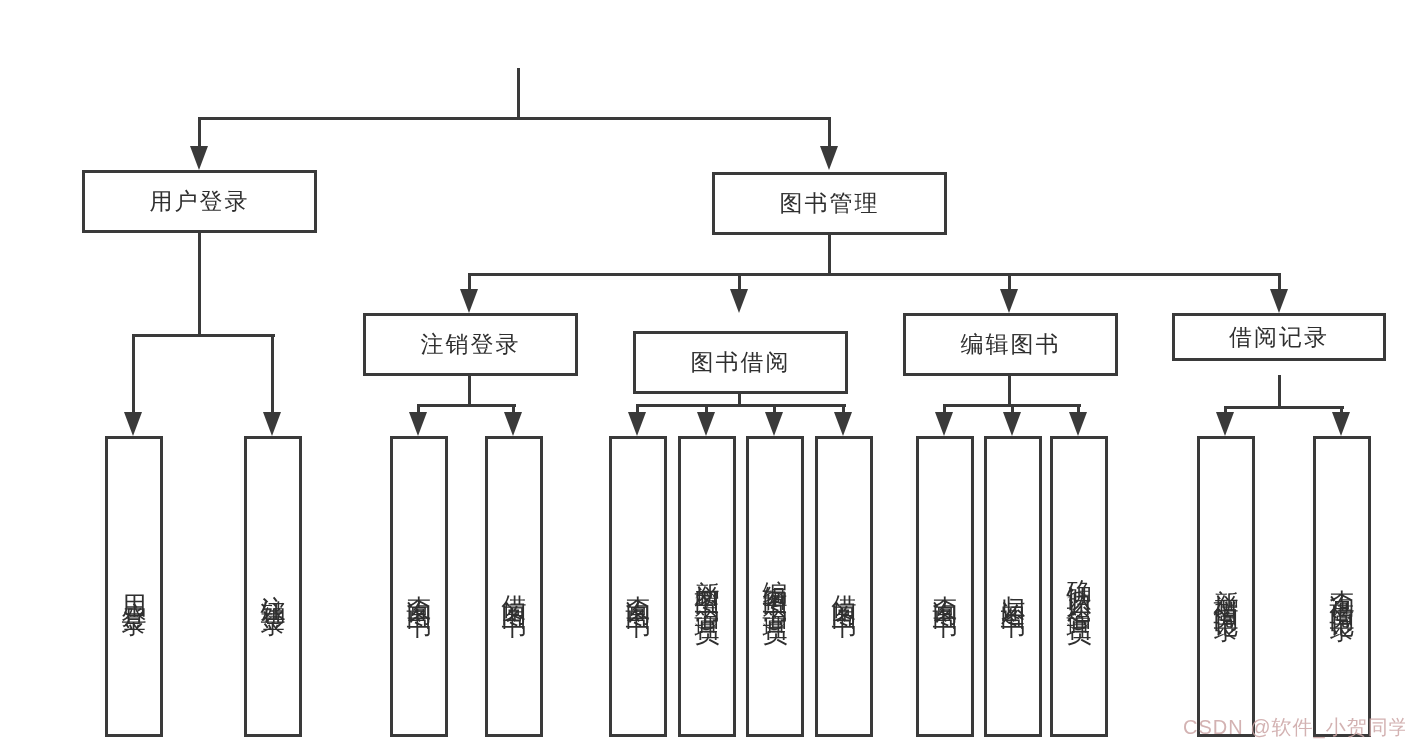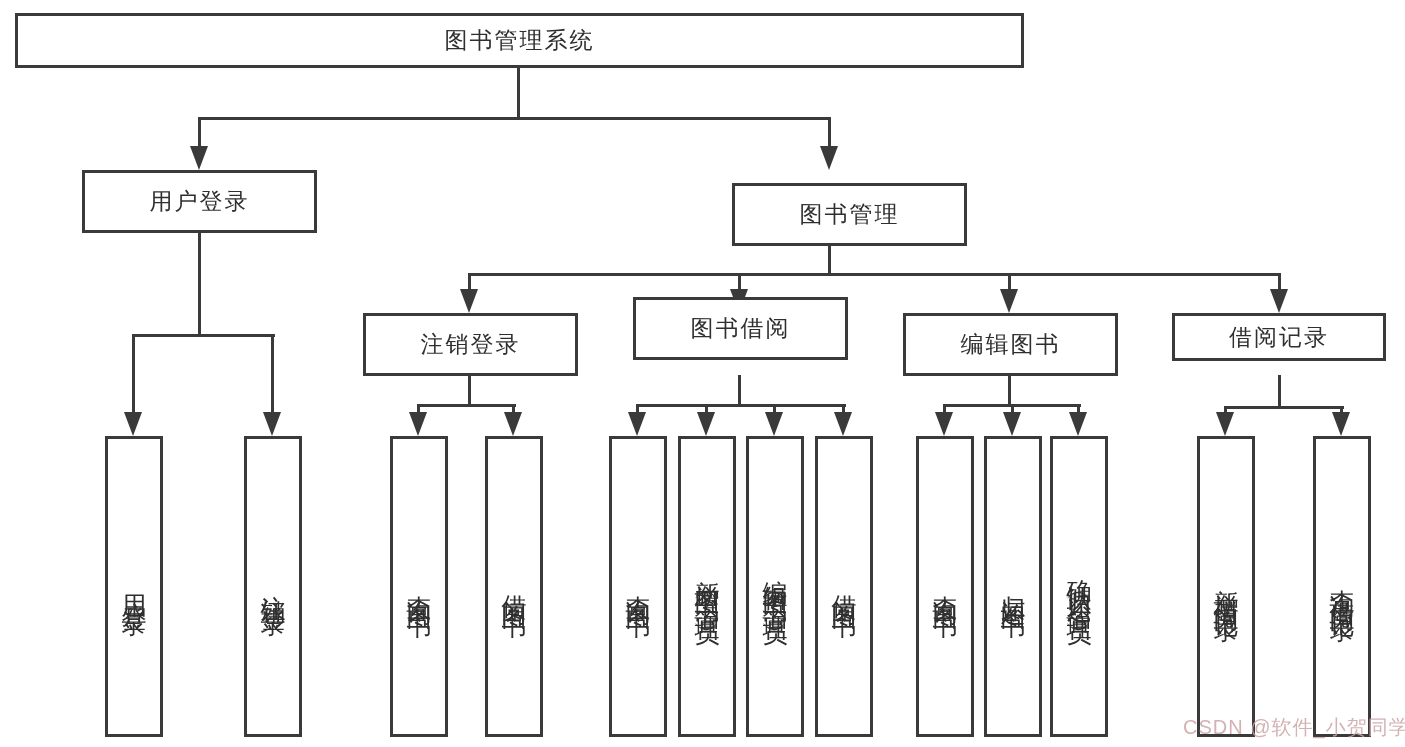--- a/index.html
+++ b/index.html
@@ -68,37 +68,34 @@
     color: rgba(203, 164, 164, 0.85);
     z-index: 5;
     white-space: nowrap;
   }
 </style>
 </head>
 <body>
 
 <div class="canvas">
 
-  <div class="hnode" style="left:15px; top:13px; width:1009px; height:55px;">
-    <span>图书管理系统</span>
-  </div>
 
   <div class="hnode" style="left:82px; top:170px; width:235px; height:63px;">
     <span>用户登录</span>
   </div>
 
-  <div class="hnode" style="left:712px; top:183px; width:235px; height:63px;margin-left:20px;">
+  <div class="hnode" style="left:712px; top:172px; width:235px; height:63px;">
     <span>图书管理</span>
   </div>
 
   <div class="hnode" style="left:363px; top:313px; width:215px; height:63px;">
     <span>注销登录</span>
   </div>
 
-  <div class="hnode" style="left:633px; top:297px; width:215px; height:63px;">
+  <div class="hnode" style="left:633px; top:331px; width:215px; height:63px;">
     <span>图书借阅</span>
   </div>
 
   <div class="hnode" style="left:903px; top:313px; width:215px; height:63px;">
     <span>编辑图书</span>
   </div>
 
   <div class="hnode" style="left:1172px; top:313px; width:214px; height:48px;">
     <span>借阅记录</span>
   </div>

